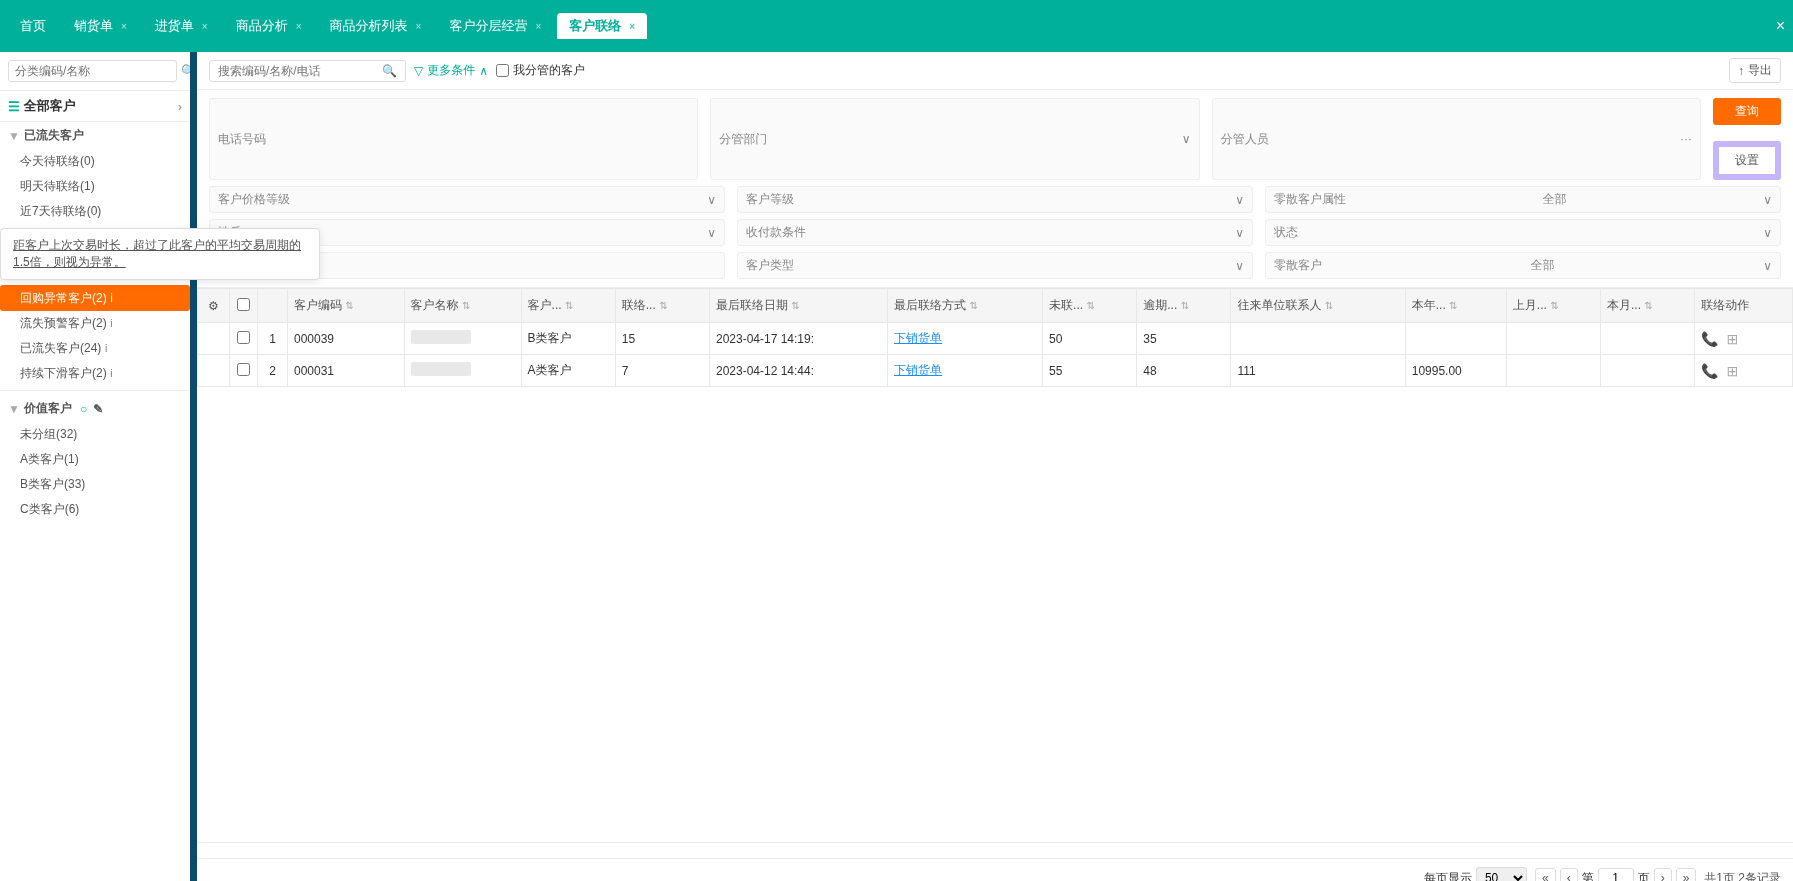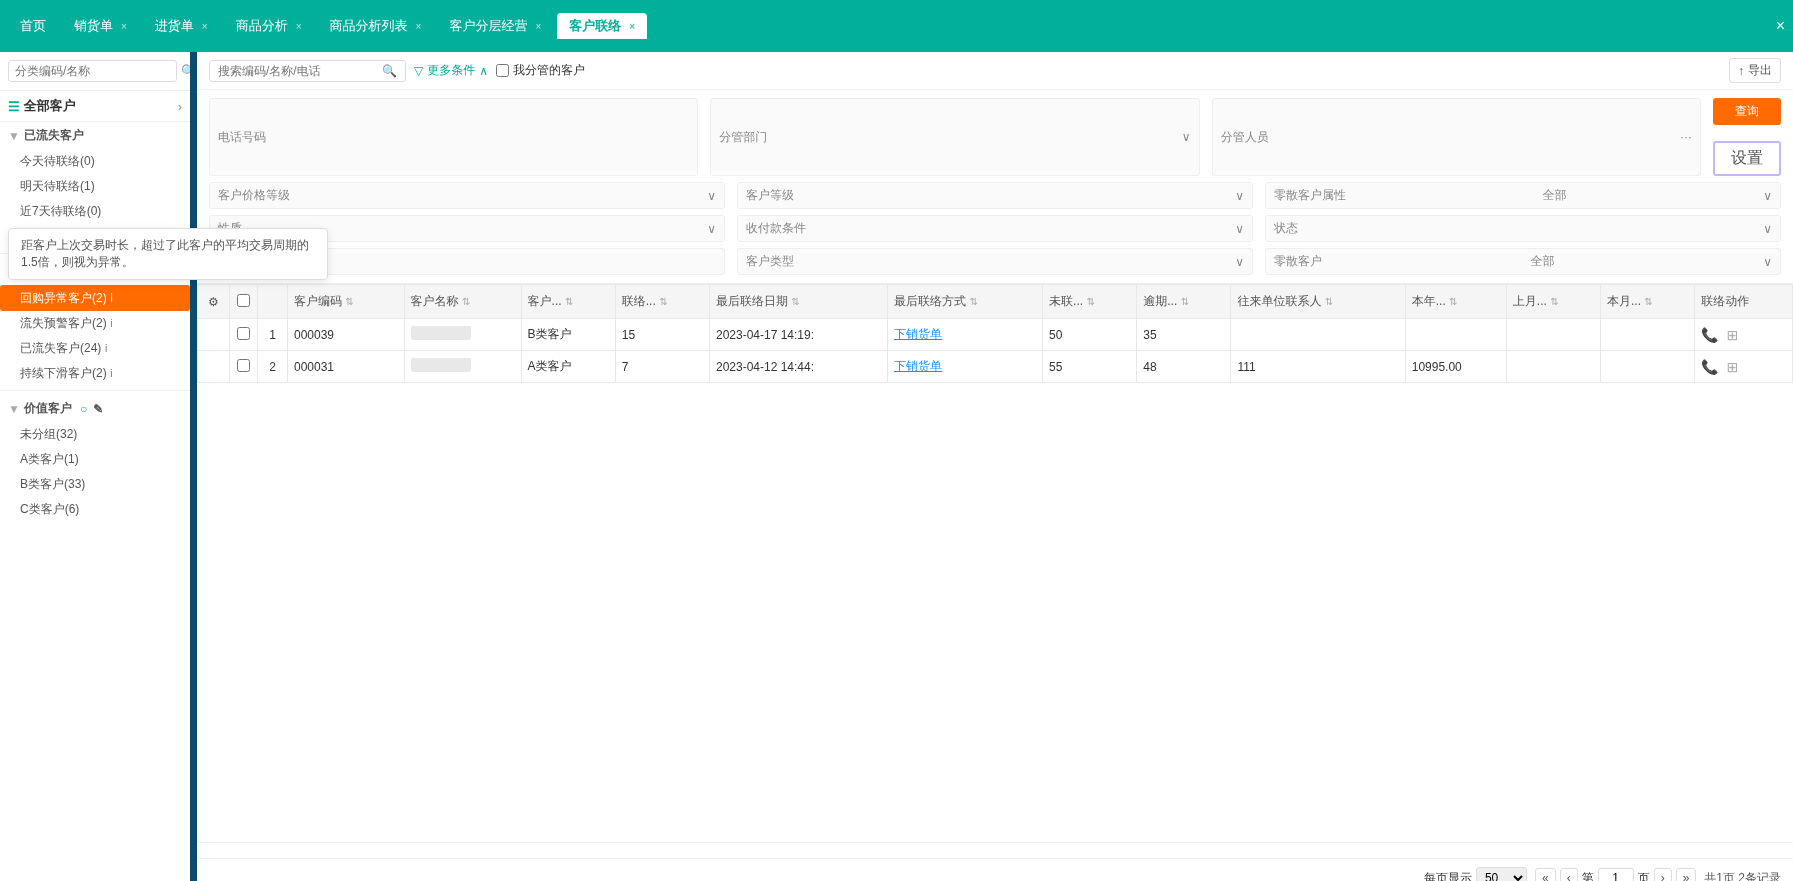--- a/index.html
+++ b/index.html
@@ -55,24 +55,24 @@
     .sidebar-item.active { background: #ff6b00; color: #fff; border-radius: 3px; }
     .sidebar-divider { border-bottom: 1px solid #eee; margin: 4px 0; }
 
     .price-group-header {
       display: flex; align-items: center; gap: 4px;
       padding: 5px 8px; font-weight: bold; color: #555; cursor: pointer;
     }
 
     
     .tooltip-box {
-      position: absolute; left: 8px; top: 228px;
+      position: absolute; left: 0; top: 228px;
       background: #fff; border: 1px solid #ddd; border-radius: 4px;
       padding: 8px 12px; max-width: 320px; font-size: 12px; color: #555;
-      box-shadow: 0 2px 8px rgba(0,0,0,0.1); z-index: 100;
+      box-shadow: 0 2px 8px rgba(0,0,0,0.1); z-index: 100; text-decoration: underline;
     }
 
     
     .content-area {
       flex: 1; display: flex; flex-direction: column; overflow: hidden; justify-content: space-between;
     }
 
     
     .filter-bar {
       background: #fff; border-bottom: 1px solid #eee;
@@ -97,22 +97,22 @@
       justify-content: space-between;
     }
     .filter-select span { color: #888; font-size: 12px; }
     .chevron { color: #aaa; font-size: 10px; }
     .filter-actions { display: flex; flex-direction: column; gap: 16px; }
     .btn-query {
       background: #ff6b00; color: #fff; border: none; border-radius: 3px;
       padding: 5px 16px; cursor: pointer; font-size: 12px;
     }
     .btn-settings {
-      background: #fff; color: #555; border: 2px solid #c4b5fd; border-radius: 3px;
-      padding: 5px 16px; cursor: pointer; font-size: 16px;
+      background: #fff; color: #555; border: 6px solid #c4b5fd; border-radius: 3px;
+      padding: 5px 16px; cursor: pointer; font-size: 12px;
     }
     .filter-label-inline { color: #888; font-size: 12px; white-space: nowrap; }
 
     
     .table-container {
       flex: 1; overflow: auto; background: #fff;
     }
     table {
       width: 100%; border-collapse: collapse; font-size: 12px;
     }

